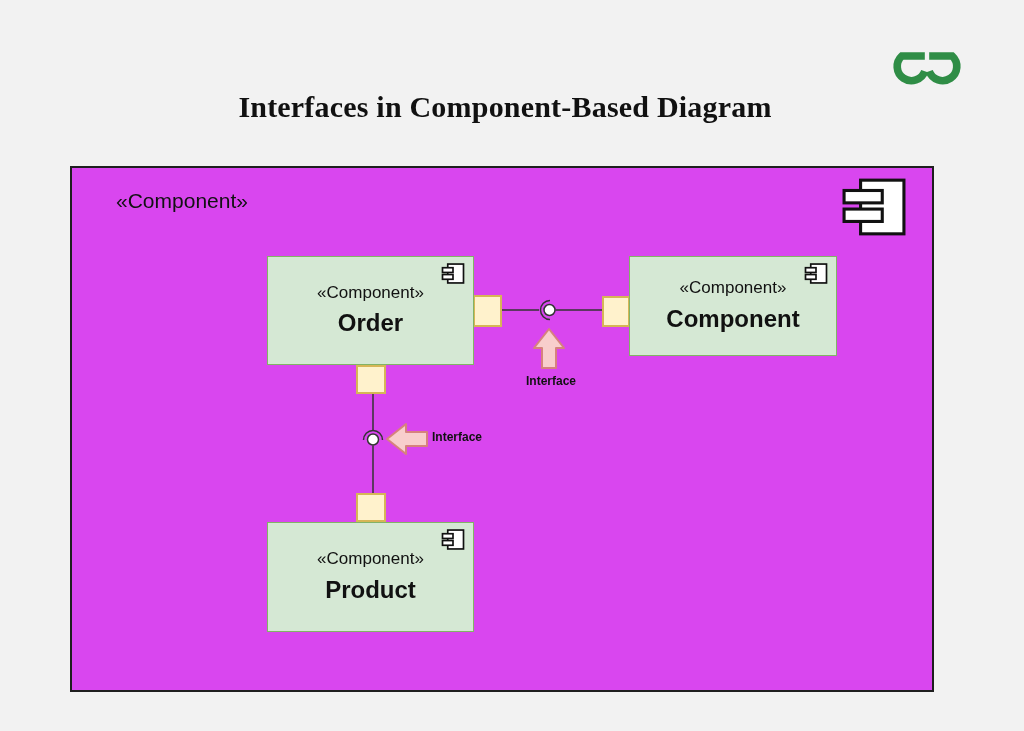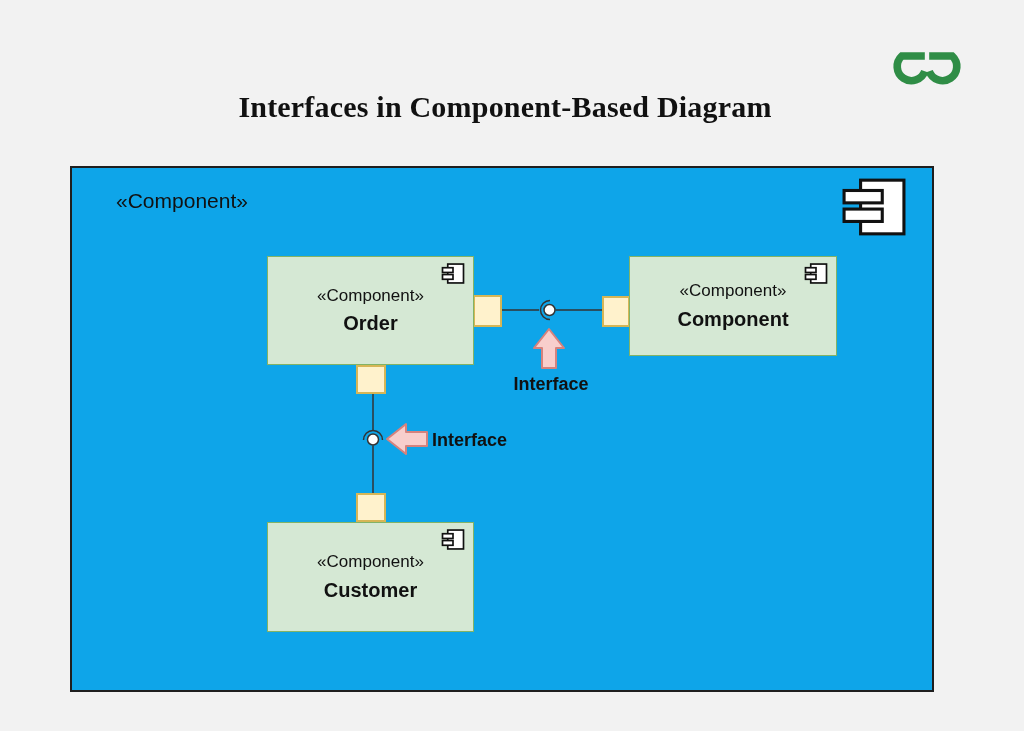--- a/index.html
+++ b/index.html
@@ -16,60 +16,60 @@
     text-align:center;
     font-family:"Liberation Serif","DejaVu Serif",serif;
     font-weight:bold;font-size:30px;color:#111;
     letter-spacing:0.2px;
     margin-top:32px;
   }
   .logo{position:absolute;left:892px;top:44px;width:70px;height:48px;}
 
   .canvas{
     position:absolute;left:70px;top:166px;width:860px;height:522px;
-    background:#0ea5e9;border:2px solid #1f1f1f;
+    background:#d946ef;border:2px solid #1f1f1f;
   }
 
   .store-label{position:absolute;left:44px;top:18px;line-height:1.45;}
   .store-label .stereo{font-size:21px;color:#111;}
   .store-label .name{font-size:22px;font-weight:bold;color:#111;padding-left:6px;}
 
   .outer-comp-icon{position:absolute;left:770px;top:10px;width:64px;height:58px;}
 
   .comp-box{
     position:absolute;
     background:var(--component-fill,#d5e8d4);
     border:1.5px solid var(--component-stroke,#82b366);
     box-sizing:border-box;
     display:flex;flex-direction:column;align-items:center;justify-content:center;
     text-align:center;line-height:1.5;
   }
   .comp-box .stereo{font-size:17px;color:#111;}
-  .comp-box .name{font-size:20px;font-weight:bold;color:#111;}
+  .comp-box .name{font-size:24px;font-weight:bold;color:#111;}
   .comp-box .mini-icon{position:absolute;right:8px;top:6px;width:24px;height:21px;}
 
   .box-order   {left:195px;top:88px; width:207px;height:109px;}
   .box-customer{left:557px;top:88px; width:208px;height:100px;}
   .box-product {left:195px;top:354px;width:207px;height:110px;}
 
   .port{
     position:absolute;
     background:var(--port-fill,#fff2cc);
     border:2px solid var(--port-stroke,#d6b656);
     box-sizing:border-box;
   }
   .port-order-right {left:401px;top:127px;width:29px;height:32px;}
   .port-customer-left{left:530px;top:128px;width:28px;height:31px;}
   .port-order-bottom{left:284px;top:197px;width:30px;height:29px;}
   .port-product-top {left:284px;top:325px;width:30px;height:29px;}
 
   .overlay{position:absolute;left:0;top:0;width:860px;height:522px;pointer-events:none;}
 
   .iface-label{
-    position:absolute;font-size:18px;font-weight:bold;color:#111;
+    position:absolute;font-size:12px;font-weight:bold;color:#111;
   }
   .iface-label-1{left:437px;top:206px;width:84px;text-align:center;}
   .iface-label-2{left:360px;top:262px;}
 
   .conn{stroke:var(--line,#333);stroke-width:1.5;fill:none;}
   .ball{stroke:var(--line,#333);stroke-width:1.5;fill:#fff;}
   .arrow{fill:var(--arrow-fill,#f8cecc);stroke:var(--arrow-stroke,#d6827d);stroke-width:2;stroke-linejoin:round;}
   .icon-shape{fill:#fff;stroke:#111;}
 </style>
 </head>
@@ -140,17 +140,17 @@
       <div class="name">Component</div>
     </div>
 
     <div class="comp-box box-product">
       <svg class="mini-icon" viewBox="0 0 22 20">
         <rect class="icon-shape" x="6" y="1" width="15" height="18" stroke-width="1.6"></rect>
         <rect class="icon-shape" x="1" y="4.5" width="10" height="4.5" stroke-width="1.6"></rect>
         <rect class="icon-shape" x="1" y="11" width="10" height="4.5" stroke-width="1.6"></rect>
       </svg>
       <div class="stereo">«Component»</div>
-      <div class="name">Customer</div>
+      <div class="name">Product</div>
     </div>
 
   </div>
 </div>
 
 </body></html>

